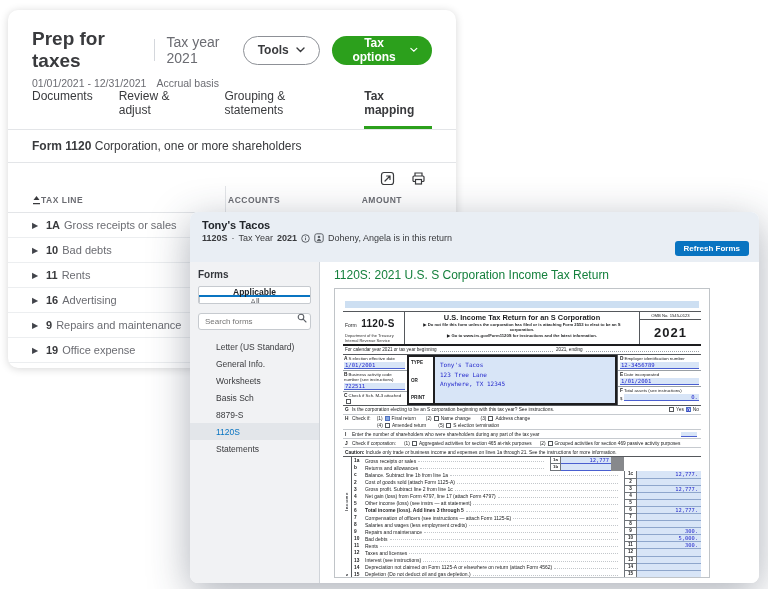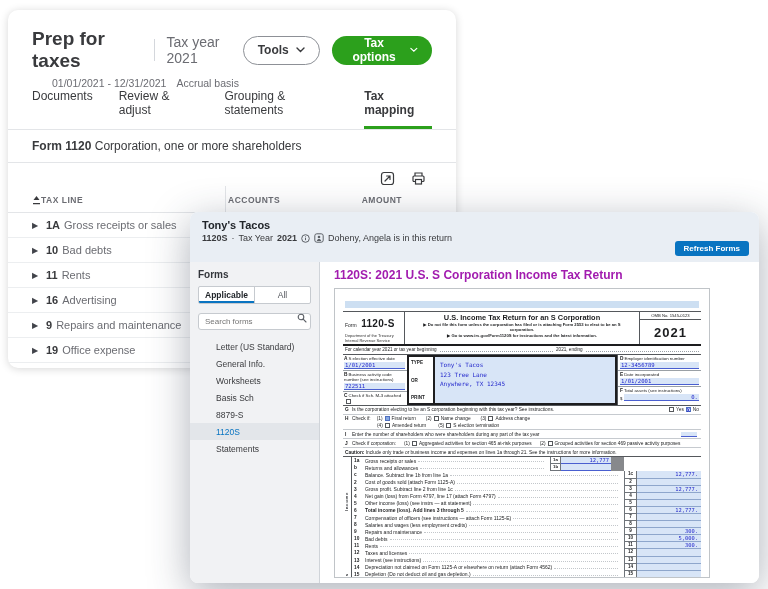--- a/index.html
+++ b/index.html
@@ -11,21 +11,21 @@
     border-radius:10px; box-shadow:0 1px 8px rgba(0,0,0,.16); z-index:1; overflow:hidden; }
   .prep-header { padding:18px 24px 0; display:flex; align-items:center; }
   .prep-title { font-size:19px; font-weight:700; color:#393a3d; }
   .vdiv { width:1px; height:22px; background:#d4d7dc; margin:0 12px; }
   .prep-taxyear { font-size:14px; color:#6b6c72; }
   .hdr-spacer { flex:1; }
   .btn-tools { display:flex; align-items:center; gap:7px; border:1px solid #8d9096; background:#fff;
     border-radius:15px; height:29px; padding:0 14px; font-size:12px; font-weight:700; color:#393a3d; cursor:pointer; }
   .btn-taxopt { display:flex; align-items:center; gap:8px; border:none; background:#2ca01c; color:#fff;
     border-radius:15px; height:29px; padding:0 14px; font-size:12px; font-weight:700; margin-left:12px; cursor:pointer; }
-  .prep-sub { padding:5px 24px 0; font-size:10.5px; color:#6b6c72; display:flex; gap:10px; align-items:center;margin-left:20px; }
+  .prep-sub { padding:5px 24px 0; font-size:10.5px; color:#6b6c72; display:flex; gap:10px; align-items:center; }
   .prep-tabs { padding:0 24px; display:flex; gap:26px; border-bottom:1px solid #e3e5e8; }
   .ptab { font-size:12px; color:#393a3d; padding-bottom:9px; cursor:pointer; border-bottom:3px solid transparent; }
   .ptab.active { font-weight:700; border-bottom-color:#2ca01c; }
   .form-caption { padding:9px 24px; font-size:12px; color:#393a3d; border-bottom:1px solid #e3e5e8; }
   .form-caption b { font-weight:700; }
   .icons-row { display:flex; justify-content:flex-end; gap:16px; padding:8px 30px 2px; }
   .icons-row svg { cursor:pointer; }
   .ptable-head { display:flex; align-items:center; padding:7px 24px; position:relative;
     font-size:8.5px; font-weight:700; letter-spacing:.5px; color:#6b6c72; border-bottom:1px solid #e3e5e8; }
   .col-taxline { width:196px; display:flex; align-items:center; }
@@ -47,36 +47,36 @@
   .ov-client { font-size:11px; font-weight:700; color:#21252a; }
   .ov-line2 { margin-top:2px; display:flex; align-items:center; gap:4px; font-size:9px; color:#393a3d; }
   .ov-line2 .b { font-weight:700; }
   .ov-refresh { position:absolute; right:10px; top:29px; background:#0974c1; color:#fff; border:none;
     font-size:8px; font-weight:700; padding:3px 9px; border-radius:3px; cursor:pointer; }
   .ov-body { flex:1; display:flex; min-height:0; }
 
   
   .sb { width:130px; background:#f1f2f4; border-right:1px solid #d0d4d9; padding:6px 8px; flex:0 0 auto; }
   .sb-title { font-size:10px; font-weight:700; color:#33363b; margin:1px 0 6px; }
-  .sb-tabs { display:flex; border:1px solid #c6cacf; background:#fff; border-radius:2px; height:18px; overflow:hidden; }
+  .sb-tabs { display:flex; border:1px solid #c6cacf; background:#fff; border-radius:2px; height:18px; overflow:hidden;flex-direction:column; }
   .sb-tab { flex:1; display:flex; align-items:center; justify-content:center; font-size:8.5px; color:#53565c; cursor:pointer; }
   .sb-tab + .sb-tab { border-left:1px solid #c6cacf; }
   .sb-tab.active { font-weight:700; color:#21252a; box-shadow:inset 0 -2px 0 #0974c1; }
   .sb-search { margin-top:6px; position:relative; }
   .sb-search input { width:100%; height:17px; border:1px solid #c6cacf; border-radius:3px; background:#fff;
     font-size:8px; padding:0 16px 0 6px; color:#6b6c72; font-family:"Liberation Sans",sans-serif; }
   .sb-search svg { position:absolute; right:4px; top:3px; }
   .sb-list { margin-top:8px; font-size:8.5px; color:#393a3d; }
   .sb-group { border-left:3px solid #0974c1; margin-left:-8px; padding:4px 0 4px 15px; }
   .sb-item { padding:3.5px 0 3.5px 18px; cursor:pointer; }
   .sb-item.sel { background:#e3e6ea; color:#0974c1; margin:0 -8px; padding-left:26px; }
 
   
   .mn { flex:1; background:#fff; padding:6px 12px 0 14px; min-width:0; }
-  .mn-heading { font-size:12px; font-weight:700; color:#a21caf; }
+  .mn-heading { font-size:12px; font-weight:400; color:#15803d; }
   .paper { margin-top:6px; width:376px; height:calc(100% - 25px); border:1px solid #c0c4c8;
     padding:12px 8px 0 8px; position:relative; overflow:hidden; background:#fff; color:#1c1d1f; }
   .strip { height:7px; background:#cddff2; margin:0 2px 3px 2px; }
 
   .fhead { display:flex; border-top:1px solid #55585c; border-bottom:2px solid #1d1d1f; }
   .fh-left { width:62px; padding:1px 2px; border-right:1px solid #55585c; }
   .fh-formword { font-size:5px; }
   .fh-number { font-size:10px; font-weight:700; letter-spacing:.3px; }
   .fh-dept { font-size:4px; line-height:1.3; color:#333; margin-top:2px; }
   .fh-center { flex:1; text-align:center; padding:1px 6px; }

